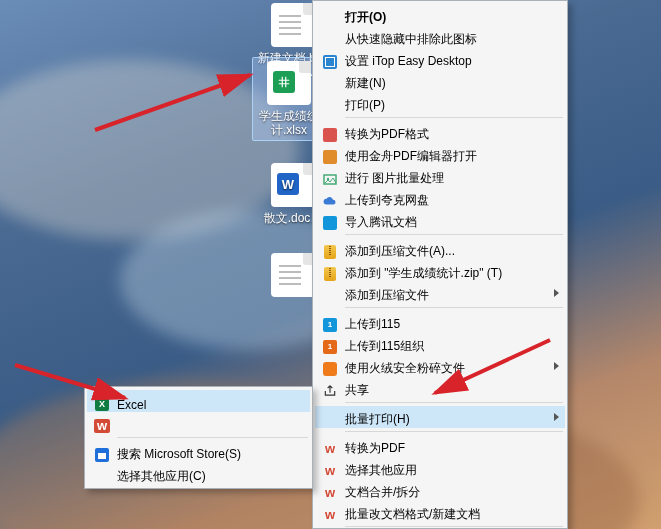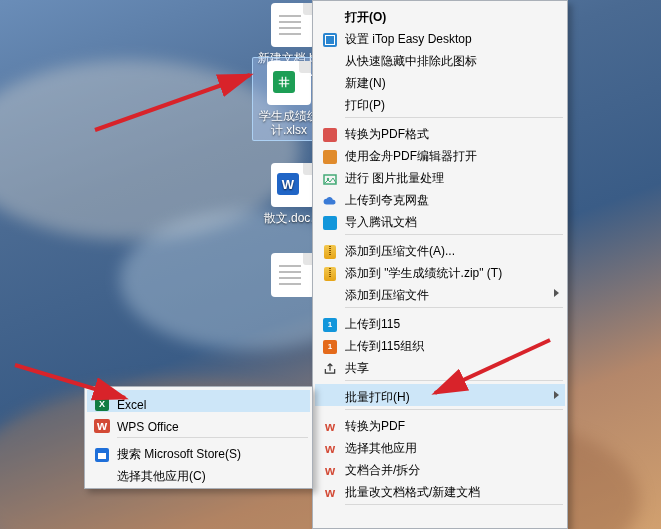--- a/index.html
+++ b/index.html
@@ -153,28 +153,28 @@
   <div class="iconbox txticon"></div>
   <div class="lbl"></div>
 </div>
 
 <div class="menu mainmenu">
   <div class="item">
     <span class="ic"></span>
     <span class="txt" style="font-weight:700">打开(O)</span>
   </div>
   <div class="item">
+    <span class="ic"></span>
+    <span class="txt">从快速隐藏中排除此图标</span>
+  </div>
+  <div class="item">
     <span class="ic">
         <span class="sq sq-blue-grid"></span>
       </span>
     <span class="txt">设置 iTop Easy Desktop</span>
-  </div>
-  <div class="item">
-    <span class="ic"></span>
-    <span class="txt">从快速隐藏中排除此图标</span>
   </div>
   <div class="item">
     <span class="ic"></span>
     <span class="txt">新建(N)</span>
   </div>
   <div class="item">
     <span class="ic"></span>
     <span class="txt">打印(P)</span>
   </div>
   <div class="sep"></div>
@@ -240,20 +240,27 @@
     <span class="txt">上传到115</span>
   </div>
   <div class="item">
     <span class="ic">
         <span class="sq sq-115" style="background:#e46a1a">1</span>
       </span>
     <span class="txt">上传到115组织</span>
   </div>
   <div class="item">
     <span class="ic">
+        <span class="sq sq-fire"></span>
+      </span>
+    <span class="txt">使用火绒安全粉碎文件</span>
+    <span class="arrow"></span>
+  </div>
+  <div class="item">
+    <span class="ic">
         <svg class="sq-share" viewBox="0 0 24 24">
           <path fill="none" stroke="#333" stroke-width="2" d="M4 12v7h16v-7M12 3v12m0-12l-4 4m4-4l4 4"></path>
         </svg>
       </span>
     <span class="txt">共享</span>
   </div>
   <div class="sep"></div>
   <div class="item highlight">
     <span class="ic"></span>
     <span class="txt">批量打印(H)</span>
@@ -292,21 +299,20 @@
   <div class="item highlight">
     <span class="ic">
         <span class="excel-ic">X</span>
       </span>
     <span class="txt">Excel</span>
   </div>
   <div class="item">
     <span class="ic">
         <span class="wps" style="background:#d34a36;color:#fff;border-radius:2px;">w</span>
       </span>
-    <span class="txt">WPS Office</span>
   </div>
   <div class="sep"></div>
   <div class="item">
     <span class="ic">
         <span class="store-ic"></span>
       </span>
     <span class="txt">搜索 Microsoft Store(S)</span>
   </div>
   <div class="item">
     <span class="ic"></span>

